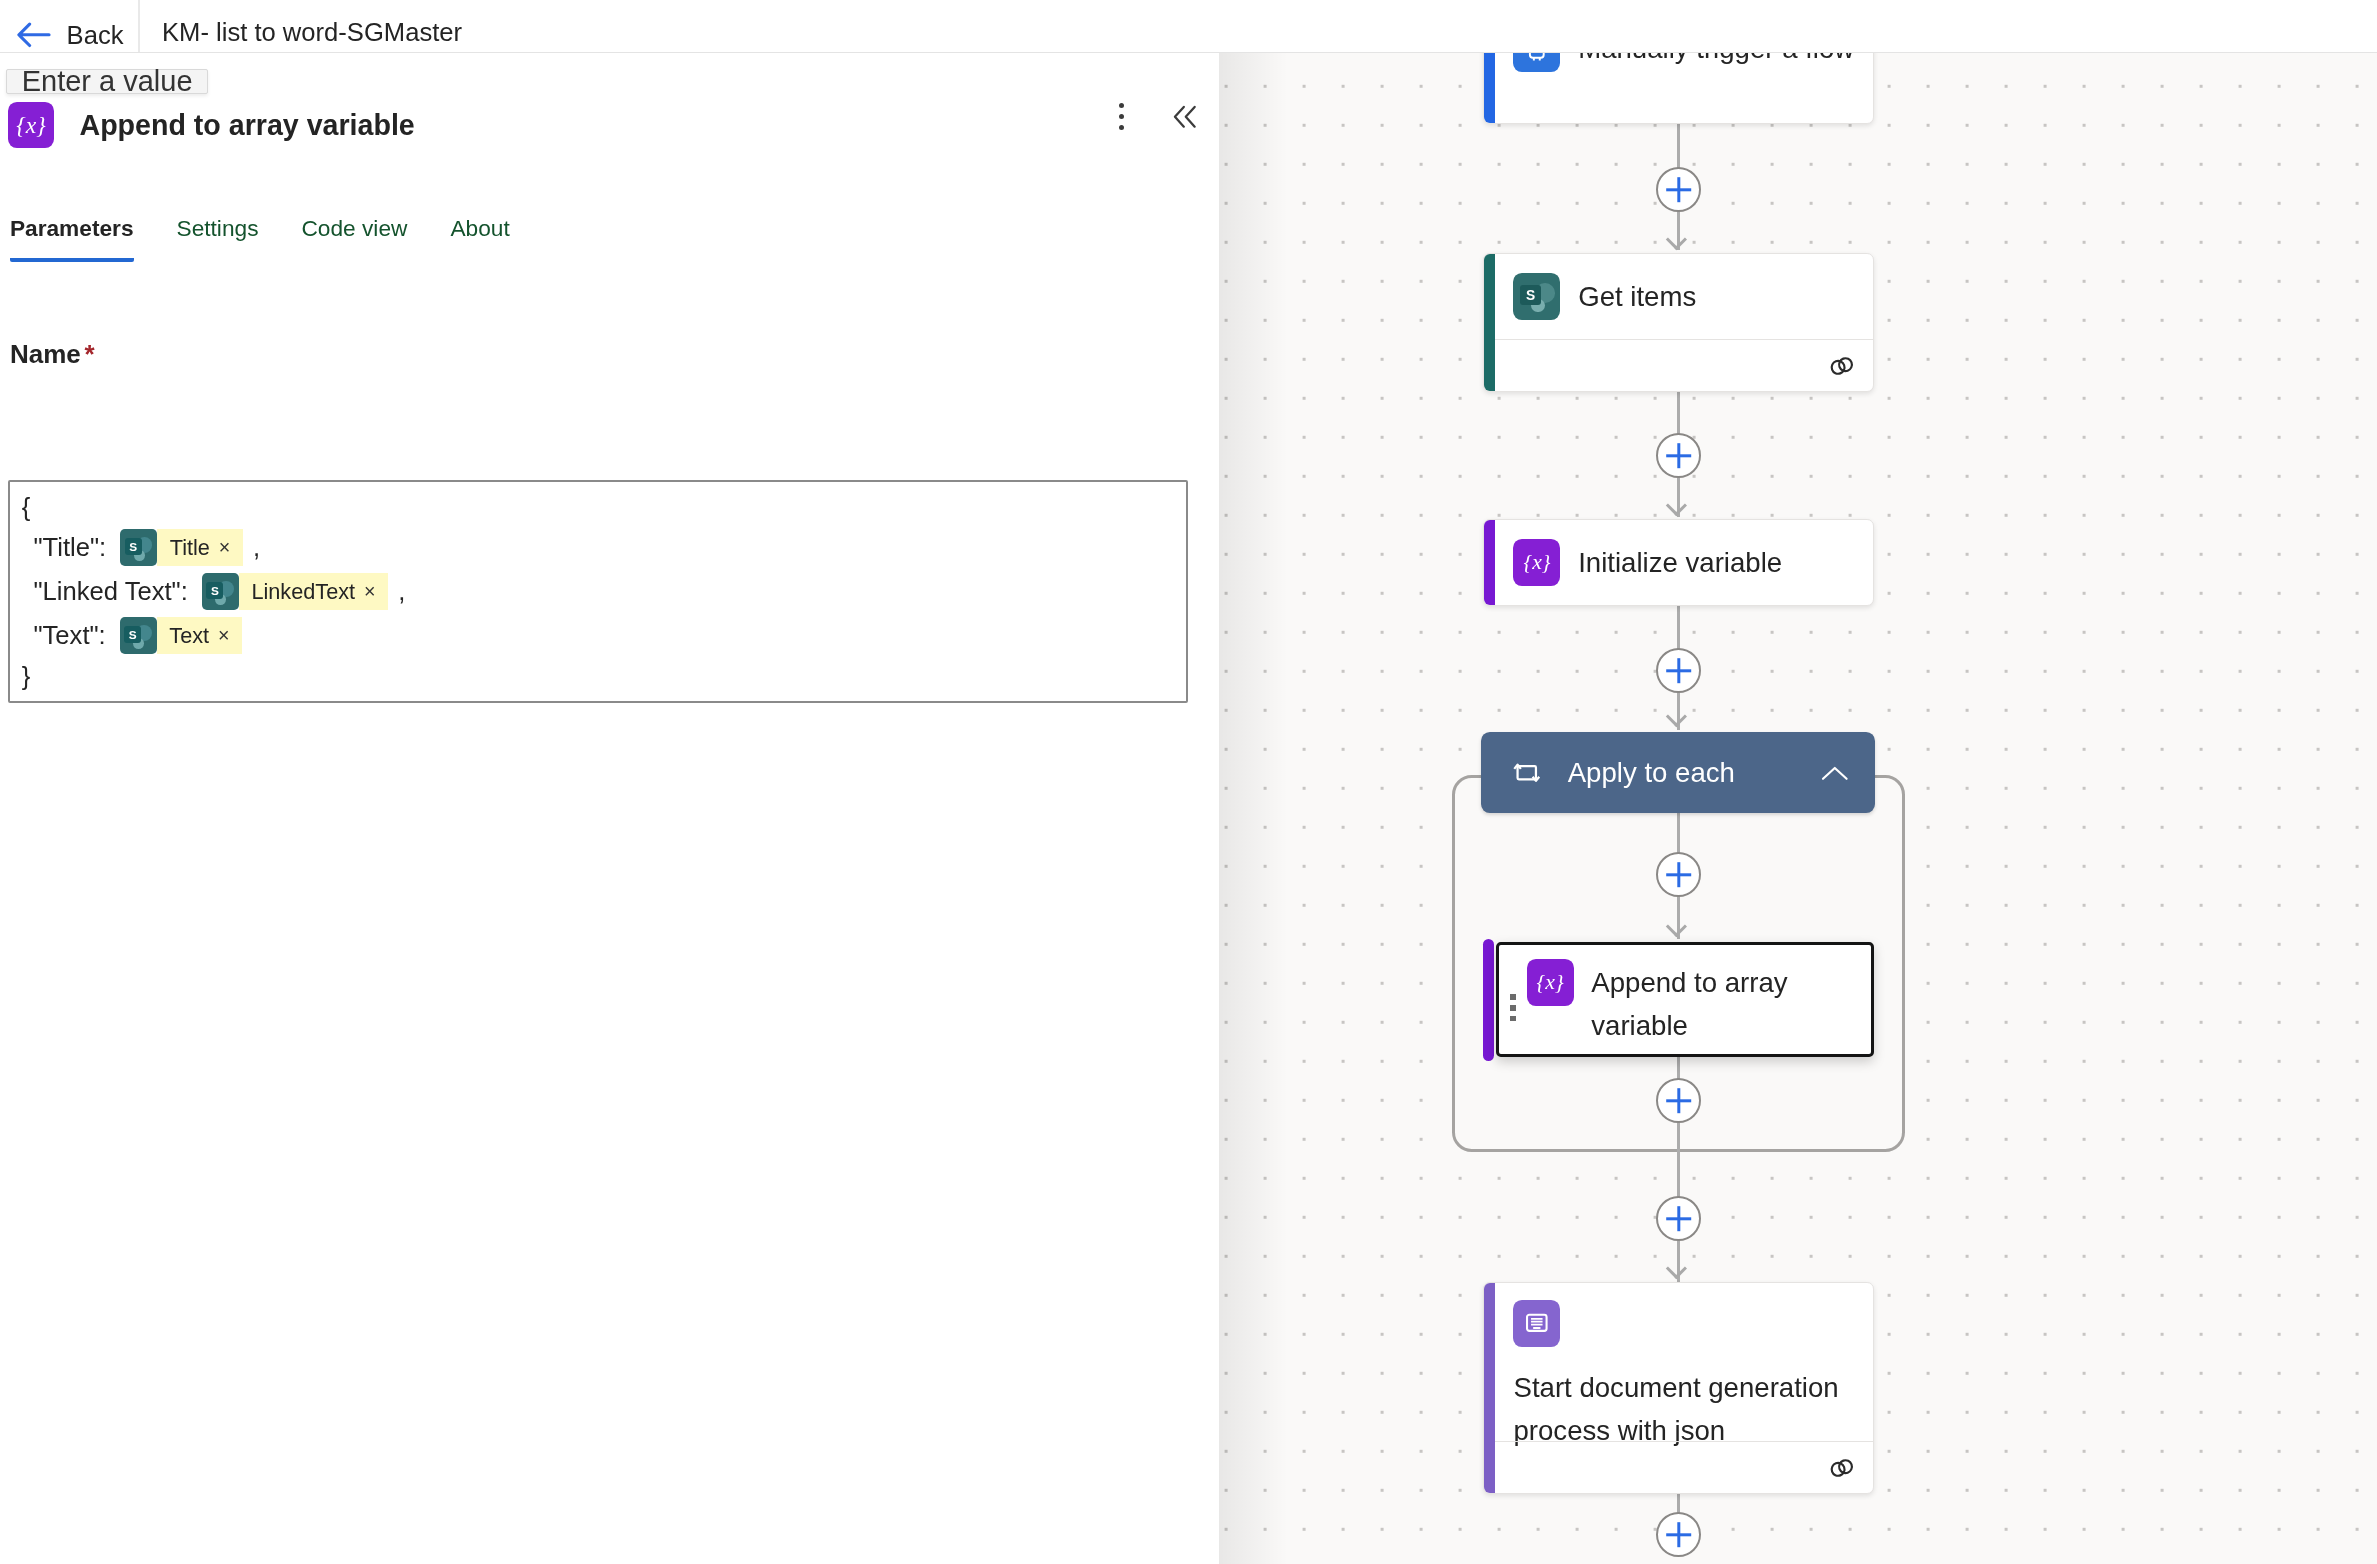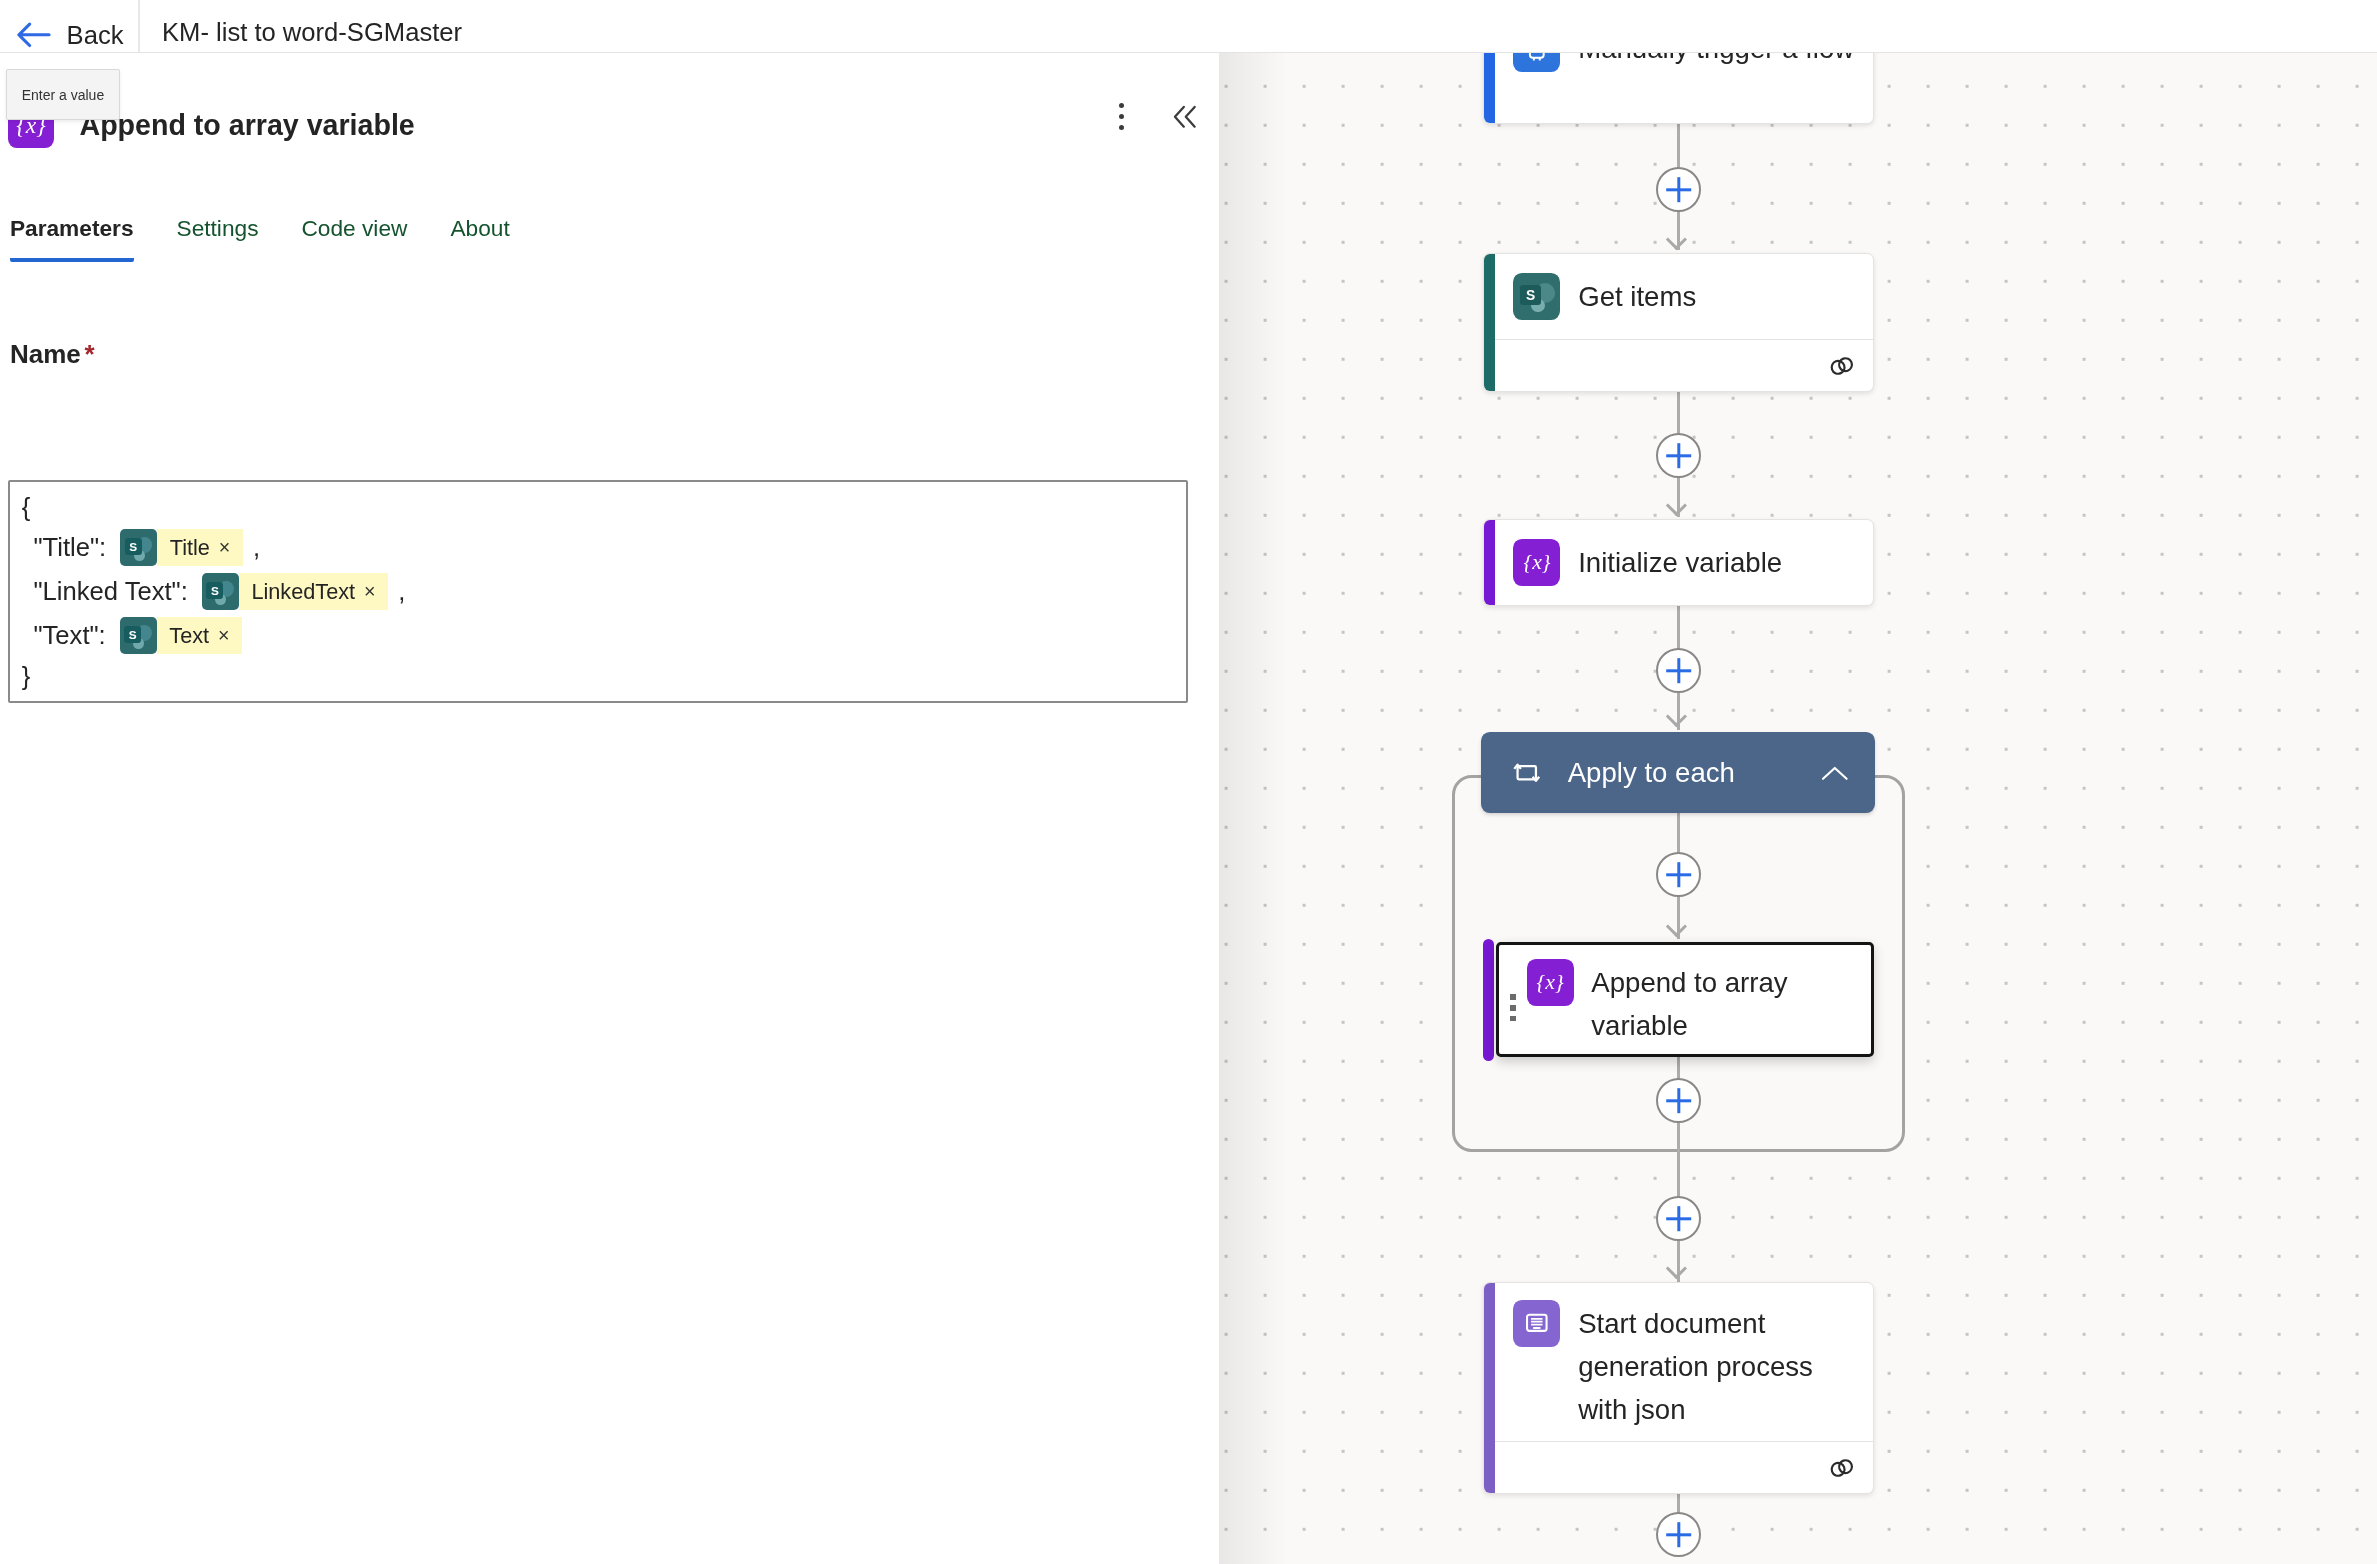--- a/index.html
+++ b/index.html
@@ -13,23 +13,23 @@
   .back-btn { position:absolute; left:15.8px; top:0; height:70px; display:flex;
               align-items:center; gap:15.8px; cursor:pointer; }
   .back-label { font-size:25.6px; color:#242424; }
   .topbar-divider { position:absolute; left:138px; top:0; bottom:0; width:2px; background:#e9e9e9; }
   .topbar-title { position:absolute; left:162px; top:0; height:65px; display:flex;
                   align-items:center; font-size:25.6px; color:#242424; }
 
   
   .panel { position:absolute; left:0; top:53px; width:1219px; height:1511px; background:#fff; z-index:5; }
 
-  .tooltip { position:absolute; left:5.9px; top:69px; height:51px; padding:0 14.8px;
+  .tooltip { position:absolute; left:5.9px; top:69px; height:25px; padding:0 14.8px;
              background:#f4f4f4; border:1px solid #d9d9d9; border-radius:2px;
-             display:flex; align-items:center; font-size:14px; color:#333;
+             display:flex; align-items:center; font-size:29px; color:#333;
              box-shadow:0 2px 3.9px rgba(0,0,0,.08); z-index:60; }
 
   .panel-head { position:absolute; left:7.9px; top:49px; display:flex; align-items:center; gap:25.6px; }
   .vx-icon { width:46px; height:46px; border-radius:8.9px; background:#851fd4; color:#fff;
              display:flex; align-items:center; justify-content:center;
              font-family:"Liberation Serif", serif; font-style:italic; font-size:23.6px; }
   .panel-title { font-size:28.6px; font-weight:700; color:#242424; }
 
   .iconbtn { position:absolute; width:41px; height:41px; top:43px; display:flex;
              align-items:center; justify-content:center; cursor:pointer; border-radius:3.9px; }
@@ -319,21 +319,21 @@
         <div class="node-label" style="padding-top:2px;">Append to array variable</div>
       </div>
     </div>
 
     <div class="plus" style="top:1025px;"></div>
     <div class="plus" style="top:1143px;"></div>
 
     <div class="node" style="top:1229px;height:212px;">
       <div class="bar" style="background:#7c5fc5;"></div>
       <div class="node-body">
-        <div class="node-main" style="height:158px;padding-top:16.7px;">
+        <div class="node-main" style="height:158px;padding-top:16.7px;flex-direction:column;">
           <div class="node-icon" style="background:#8565cf;">
             <svg width="27.6" height="27.6" viewBox="0 0 24 24">
               <rect x="3.5" y="5" width="17" height="14" rx="2" fill="none" stroke="#fff" stroke-width="1.8"></rect>
               <path d="M7 8.5 H17 M7 11 H17 M7 13.5 H17" stroke="#fff" stroke-width="1.5"></path>
               <path d="M9.5 16.5 H14.5" stroke="#fff" stroke-width="1.8" stroke-linecap="round"></path>
             </svg>
           </div>
           <div class="node-label" style="padding-top:2px;">Start document generation process with json</div>
         </div>
         <div class="node-footer" style="flex:1;">

